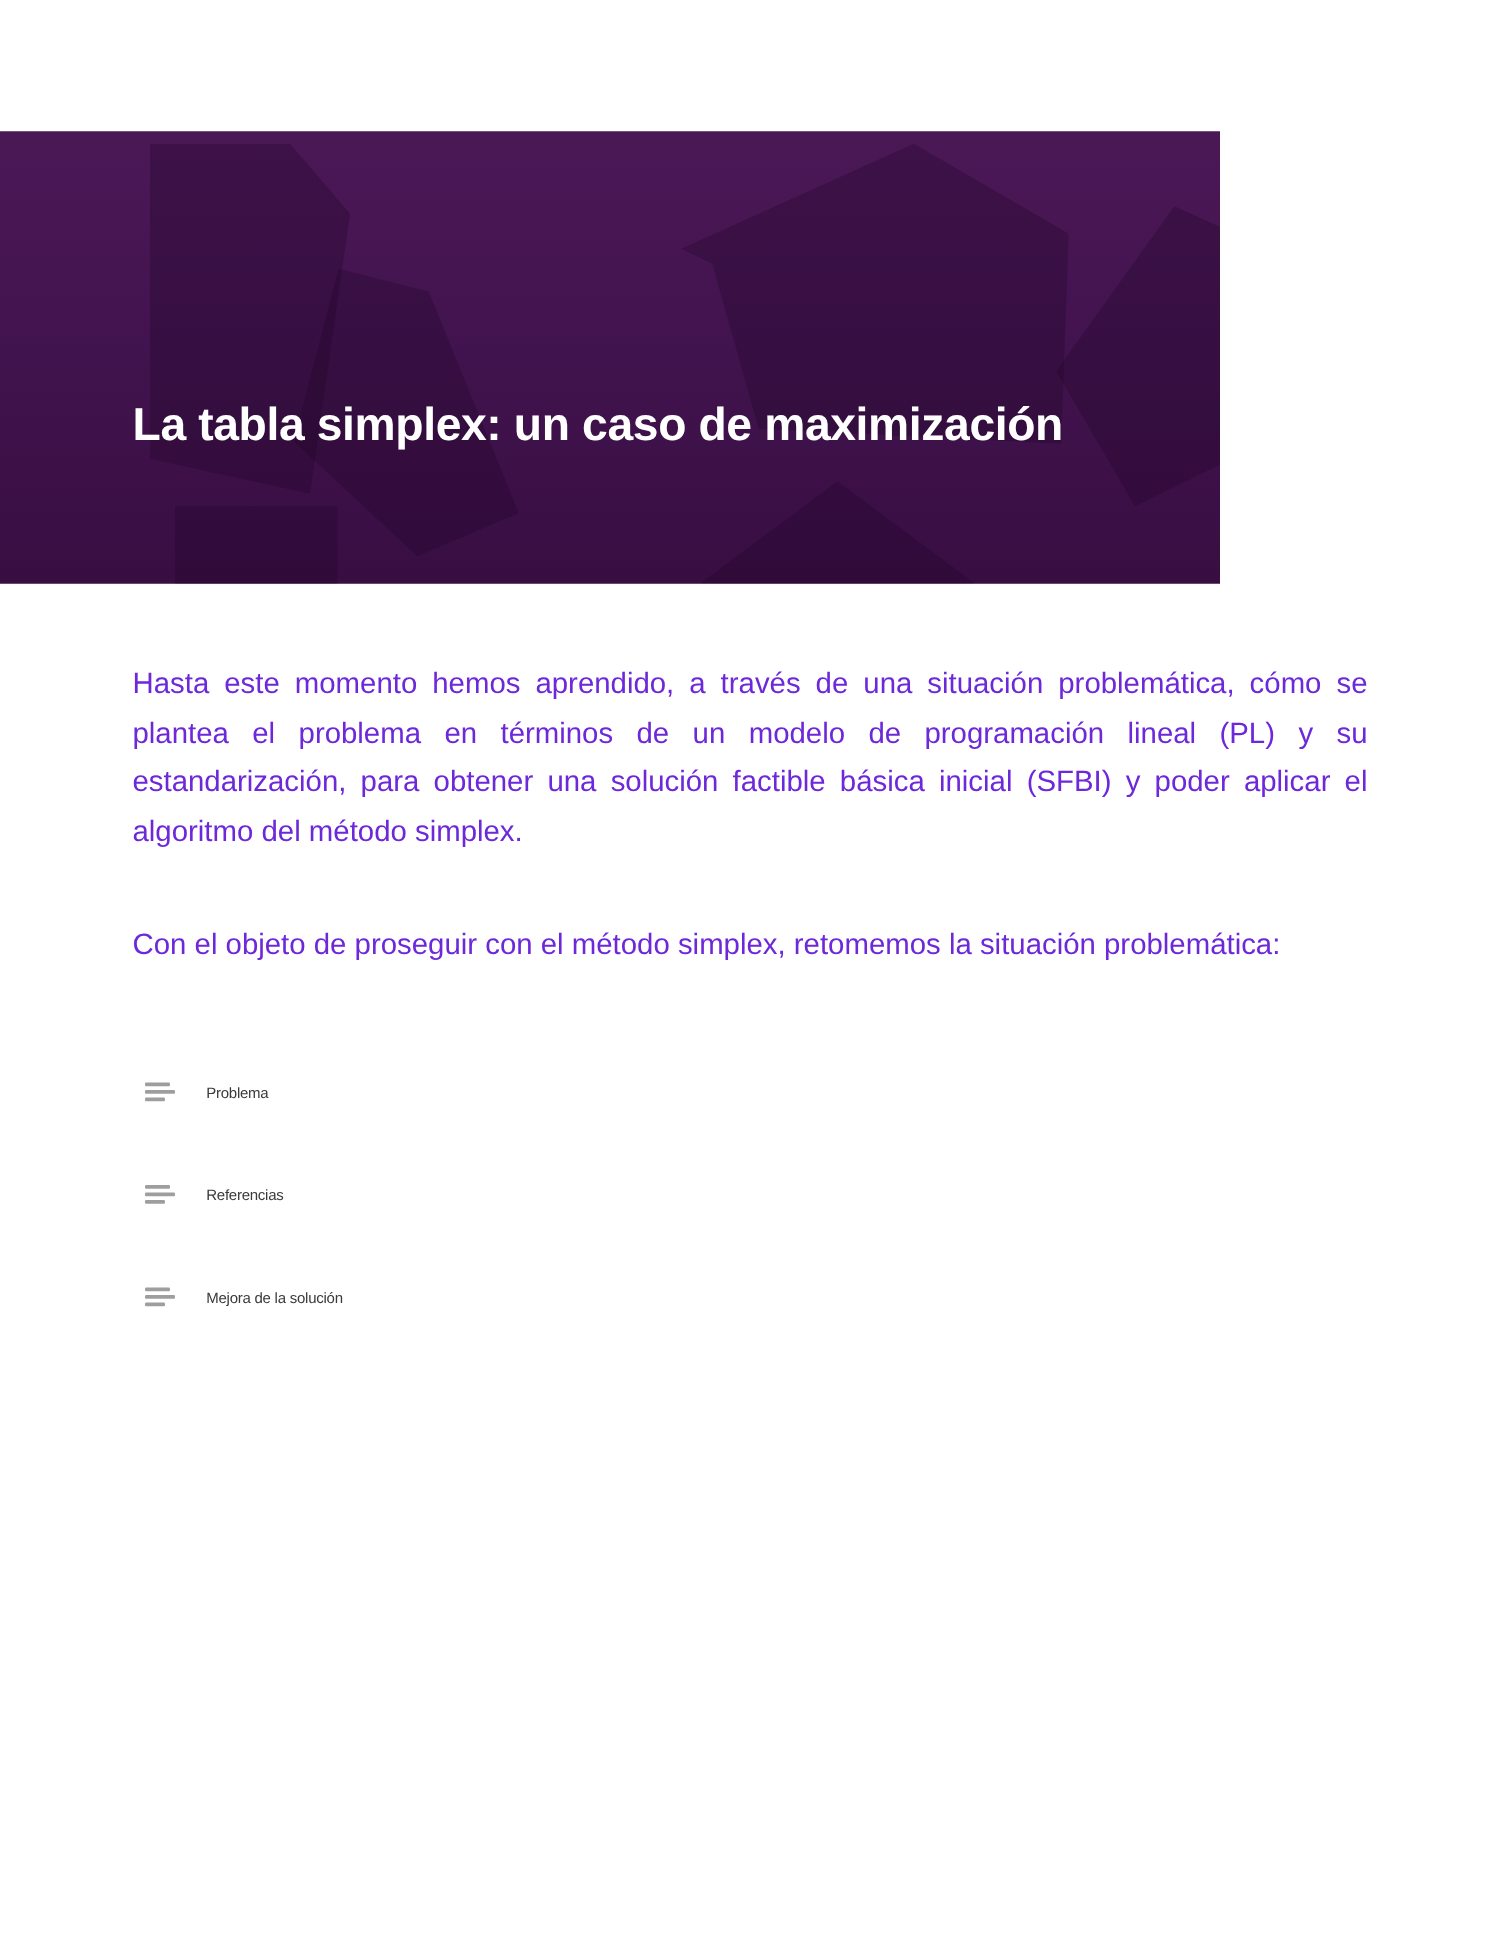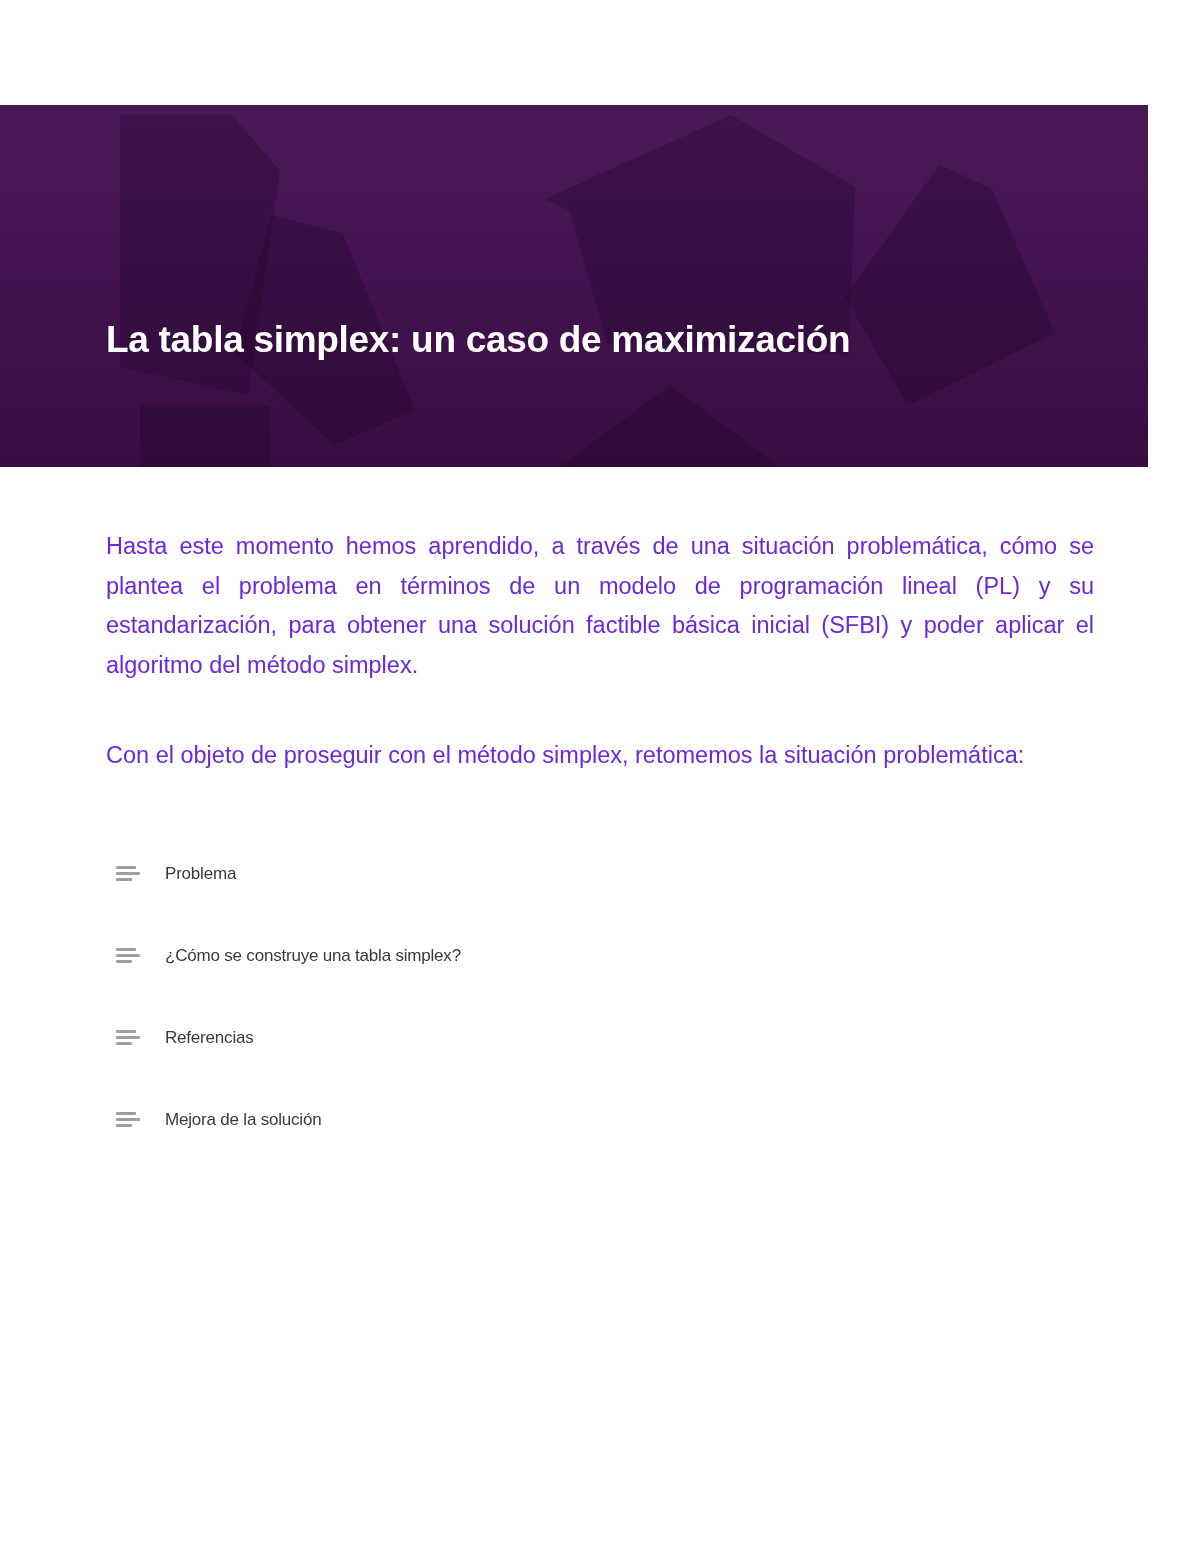--- a/index.html
+++ b/index.html
@@ -1,18 +1,18 @@
 <!DOCTYPE html>
 <html><head>
   <meta charset="utf-8">
   <style>
     html, body { margin: 0; padding: 0; background: #ffffff; }
     body { width: 1200px; height: 1553px; position: relative; overflow: hidden; font-family: "Liberation Sans", sans-serif; }
     .banner {
-      position: absolute; left: 0; top: 105px; width: 1148px; height: 362px;
+      position: absolute; left: 0; top: 105px; width: 976px; height: 362px;
       background: linear-gradient(180deg, #4b1856 0%, #431450 40%, #380e42 100%);
       overflow: hidden;
     }
     .shape { position: absolute; background: rgba(30, 5, 35, 0.28); }
     .s1 { left: 120px; top: 10px; width: 160px; height: 280px; clip-path: polygon(0 0, 70% 0, 100% 20%, 80% 100%, 0 90%); }
     .s2 { left: 235px; top: 110px; width: 180px; height: 230px; clip-path: polygon(20% 0, 60% 8%, 100% 85%, 55% 100%, 0 60%); }
     .s3 { left: 545px; top: 10px; width: 310px; height: 240px; clip-path: polygon(0 35%, 60% 0, 100% 30%, 98% 100%, 20% 95%, 8% 40%); }
     .s4 { left: 845px; top: 60px; width: 210px; height: 240px; clip-path: polygon(45% 0, 70% 10%, 100% 70%, 30% 100%, 0 55%); }
     .s5 { left: 140px; top: 300px; width: 130px; height: 62px; }
     .s6 { left: 560px; top: 280px; width: 220px; height: 82px; clip-path: polygon(0 100%, 50% 0, 100% 100%); }
@@ -27,21 +27,21 @@
       text-align: justify; font-family: "Liberation Sans", sans-serif;
     }
     .para + .para { margin-top: 51px; }
     .toc { position: absolute; left: 116px; top: 854px; width: 600px; }
     .toc-item { display: flex; align-items: center; height: 40px; margin-bottom: 42px; }
     .toc-icon { width: 24px; height: 18px; position: relative; margin-right: 25px; }
     .toc-icon span { position: absolute; left: 0; height: 3px; background: #9e9e9e; border-radius: 1px; }
     .toc-icon .l1 { top: 1px; width: 20px; }
     .toc-icon .l2 { top: 7px; width: 24px; }
     .toc-icon .l3 { top: 13px; width: 16px; }
-    .toc-label { font-size: 17px; color: #3a3a3a; font-family: "Liberation Sans", sans-serif; letter-spacing: -0.2px; cursor: pointer; }
+    .toc-label { font-size: 12px; color: #3a3a3a; font-family: "Liberation Sans", sans-serif; letter-spacing: -0.2px; cursor: pointer; }
   </style>
 </head>
 <body>
 
 <div class="banner">
   <div class="shape s1"></div>
   <div class="shape s2"></div>
   <div class="shape s3"></div>
   <div class="shape s4"></div>
   <div class="shape s5"></div>
@@ -62,28 +62,20 @@
         <span class="l3"></span>
       </span>
     <span class="toc-label">Problema</span>
   </div>
   <div class="toc-item">
     <span class="toc-icon">
         <span class="l1"></span>
         <span class="l2"></span>
         <span class="l3"></span>
       </span>
-    <span class="toc-label">¿Cómo se construye una tabla simplex?</span>
-  </div>
-  <div class="toc-item">
-    <span class="toc-icon">
-        <span class="l1"></span>
-        <span class="l2"></span>
-        <span class="l3"></span>
-      </span>
     <span class="toc-label">Referencias</span>
   </div>
   <div class="toc-item">
     <span class="toc-icon">
         <span class="l1"></span>
         <span class="l2"></span>
         <span class="l3"></span>
       </span>
     <span class="toc-label">Mejora de la solución</span>
   </div>

